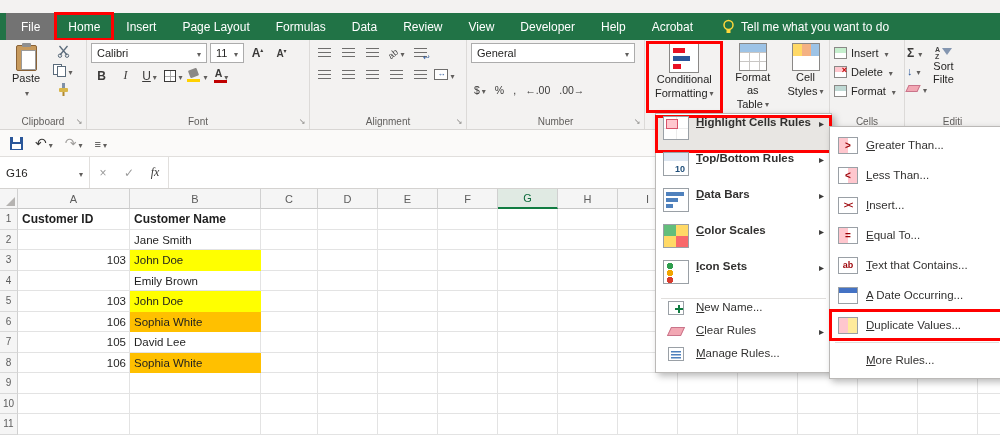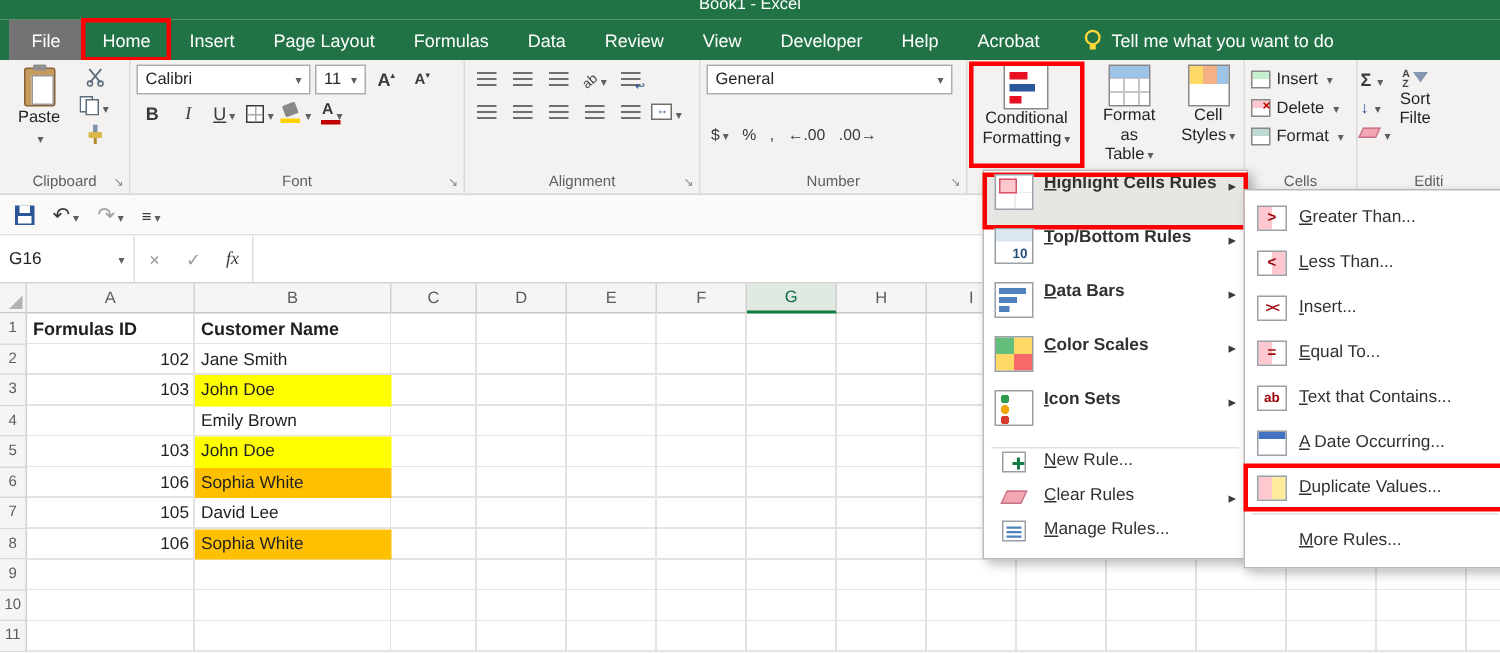--- a/index.html
+++ b/index.html
@@ -172,23 +172,20 @@
   .sic-tc::after{content:"ab";font-size:9px}
   .sic-date{background:linear-gradient(180deg,#4472c4 0 5px,#fff 5px)}
   .sic-dup{background:linear-gradient(90deg,#ffc7ce 0 50%,#ffeb9c 50%)}
   .sic-none{border:none;background:none}
 </style>
 </head>
 <body>
 
 <div class="screen">
 
-  <div class="titlebar">
-    <span>Book1 - Excel</span>
-  </div>
 
   <div class="tabrow">
     <span class="tab file">File</span>
     <span class="tab redline">Home</span>
     <span class="tab">Insert</span>
     <span class="tab">Page Layout</span>
     <span class="tab">Formulas</span>
     <span class="tab">Data</span>
     <span class="tab">Review</span>
     <span class="tab">View</span>
@@ -510,23 +507,22 @@
       <div class="rh">4</div>
       <div class="rh">5</div>
       <div class="rh">6</div>
       <div class="rh">7</div>
       <div class="rh">8</div>
       <div class="rh">9</div>
       <div class="rh">10</div>
       <div class="rh">11</div>
     </div>
 
-    <div class="cell ca r1 hd">Formulas ID</div>
+    <div class="cell ca r1 hd">Customer ID</div>
     <div class="cell cb r1 hd">Customer Name</div>
-    <div class="cell ca r2 num">102</div>
     <div class="cell cb r2">Jane Smith</div>
     <div class="cell ca r3 num">103</div>
     <div class="cell cb r3 hl-y">John Doe</div>
     <div class="cell cb r4">Emily Brown</div>
     <div class="cell ca r5 num">103</div>
     <div class="cell cb r5 hl-y">John Doe</div>
     <div class="cell ca r6 num">106</div>
     <div class="cell cb r6 hl-o">Sophia White</div>
     <div class="cell ca r7 num">105</div>
     <div class="cell cb r7">David Lee</div>
@@ -556,21 +552,21 @@
       <span class="mi-arrow"></span>
     </div>
     <div class="mi big">
       <span class="ic-box ic-sets"></span>
       <span class="mi-label">Icon Sets</span>
       <span class="mi-arrow"></span>
     </div>
     <div class="msep"></div>
     <div class="mi small">
       <span class="ic-sm ic-new"></span>
-      <span class="mi-label">New Rule...</span>
+      <span class="mi-label">New Name...</span>
     </div>
     <div class="mi small">
       <span class="ic-sm ic-clear"></span>
       <span class="mi-label">Clear Rules</span>
       <span class="mi-arrow"></span>
     </div>
     <div class="mi small">
       <span class="ic-sm ic-manage"></span>
       <span class="mi-label">Manage Rules...</span>
     </div>

